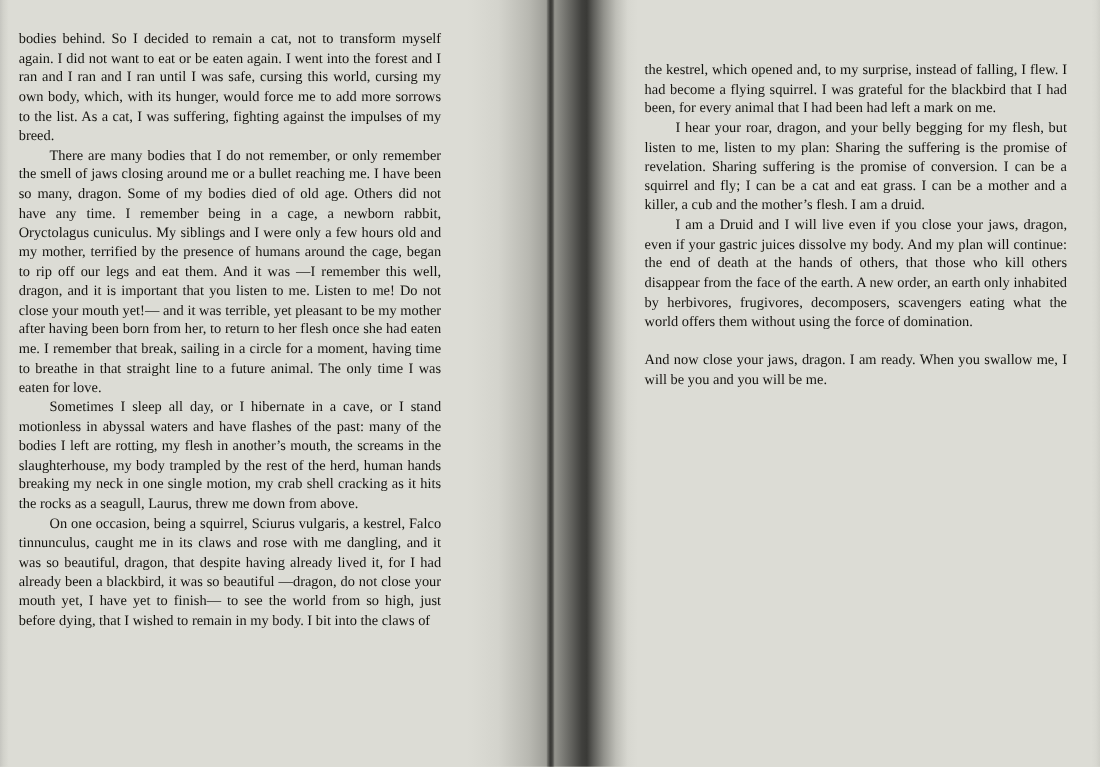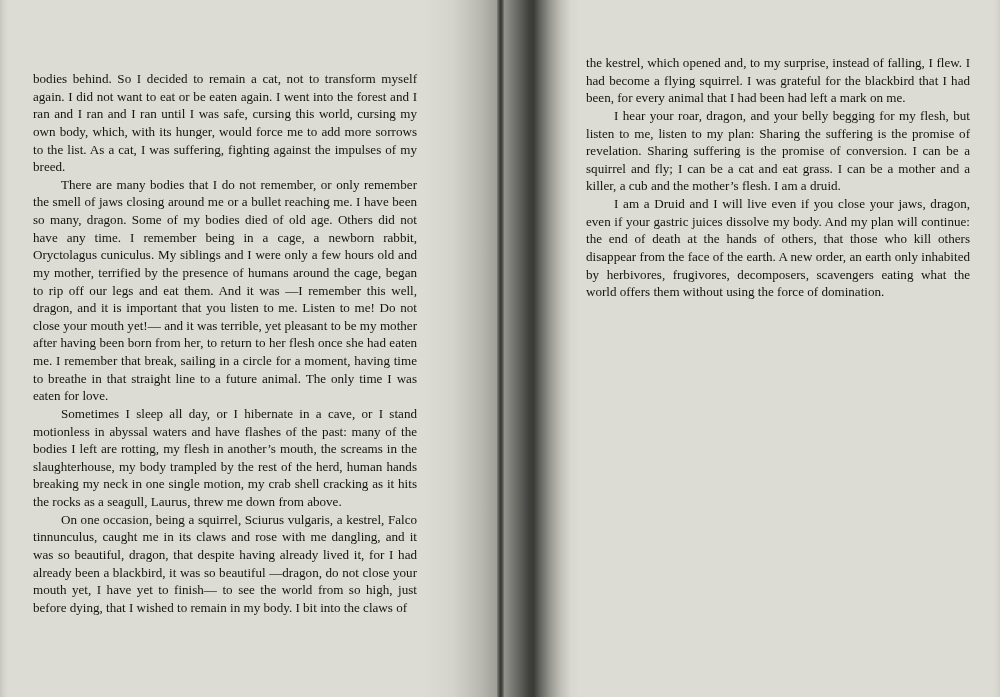--- a/index.html
+++ b/index.html
@@ -93,21 +93,21 @@
     top: 26px;
     width: 384px;
     color: #14130f;
     font-size: 13.1px;
     line-height: 17.62px;
     text-align: justify;
     text-justify: inter-word;
     -webkit-hyphens: none;
     hyphens: none;
   }
-  #page-left .text-column  { left: 33px; margin-top: 44px; }
+  #page-left .text-column  { left: 17px; }
   #page-right .text-column { left: 86px; margin-top: 28px; }
 
   .para {
     margin: 0;
     text-indent: 28px;
     text-align: justify;
   }
   .para.no-indent { text-indent: 0; }
   .para.section-break { margin-top: 17.62px; text-indent: 0; }
 
@@ -128,20 +128,21 @@
         <p class="para">Sometimes I sleep all day, or I hibernate in a cave, or I stand motionless in abyssal waters and have flashes of the past: many of the bodies I left are rotting, my flesh in another’s mouth, the screams in the slaughterhouse, my body trampled by the rest of the herd, human hands breaking my neck in one single motion, my crab shell cracking as it hits the rocks as a seagull, Laurus, threw me down from above.</p>
         <p class="para">On one occasion, being a squirrel, Sciurus vulgaris, a kestrel, Falco tinnunculus, caught me in its claws and rose with me dangling, and it was so beautiful, dragon, that despite having already lived it, for I had already been a blackbird, it was so beautiful —dragon, do not close your mouth yet, I have yet to finish— to see the world from so high, just before dying, that I wished to remain in my body. I bit into the claws of</p>
       </div>
   </div>
 
   <div class="page" id="page-right">
     <div class="text-column" id="right-text-column" style="color: rgb(20, 19, 15);">
         <p class="para no-indent">the kestrel, which opened and, to my surprise, instead of falling, I flew. I had become a flying squirrel. I was grateful for the blackbird that I had been, for every animal that I had been had left a mark on me.</p>
         <p class="para">I hear your roar, dragon, and your belly begging for my flesh, but listen to me, listen to my plan: Sharing the suffering is the promise of revelation. Sharing suffering is the promise of conversion. I can be a squirrel and fly; I can be a cat and eat grass. I can be a mother and a killer, a cub and the mother’s flesh. I am a druid.</p>
         <p class="para">I am a Druid and I will live even if you close your jaws, dragon, even if your gastric juices dissolve my body. And my plan will continue: the end of death at the hands of others, that those who kill others disappear from the face of the earth. A new order, an earth only inhabited by herbivores, frugivores, decomposers, scavengers eating what the world offers them without using the force of domination.</p>
+        <p class="para no-indent section-break">And now close your jaws, dragon. I am ready. When you swallow me, I will be you and you will be me.</p>
       </div>
   </div>
 
   <div id="gutter"></div>
   <div id="gutter-core"></div>
 
   <div class="page-edge-right"></div>
 
 </div>
 

